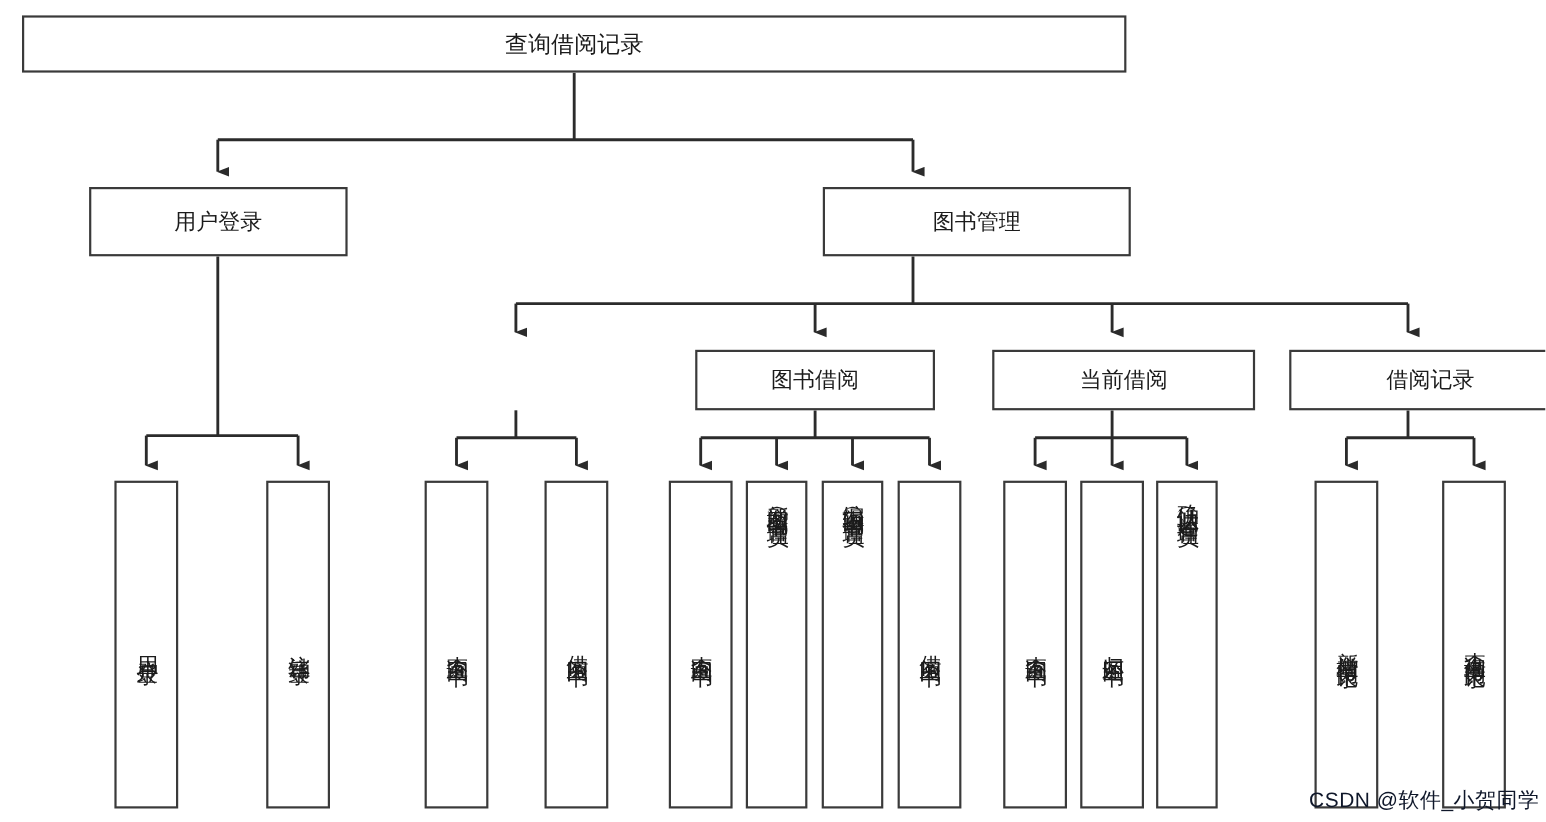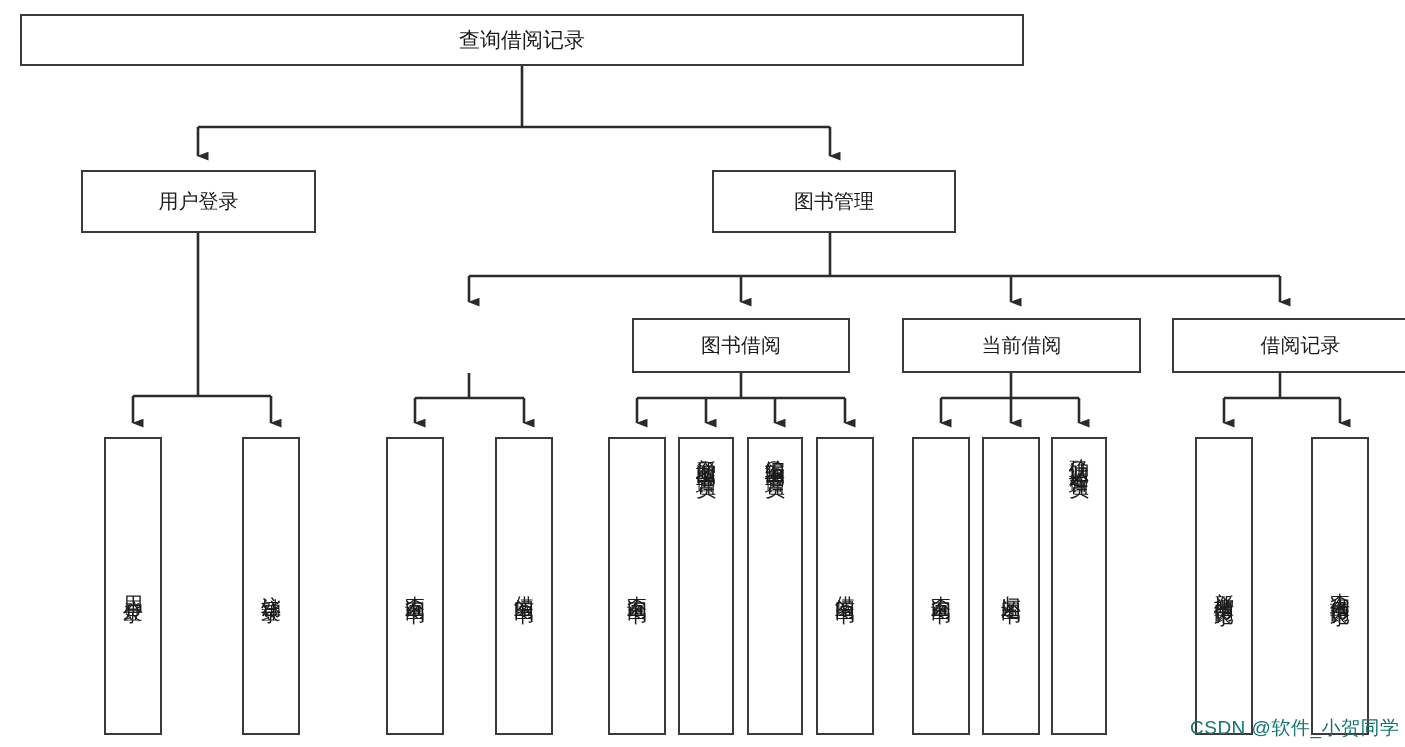--- a/index.html
+++ b/index.html
@@ -57,21 +57,21 @@
     letter-spacing: 3px;
     line-height: 1.05;
     white-space: nowrap;
     display: block;
   }
   .node.leaf.toppad {
     align-items: flex-start;
   }
   .watermark {
     position: absolute;
-    color: #0f766e;
+    color: #0f172a;
     font-size: 19px;
     white-space: nowrap;
     letter-spacing: 0.5px;
     pointer-events: none;
   }
 </style>
 </head>
 <body>
 
 <div id="diagram-root">
@@ -126,21 +126,21 @@
     </g>
   </svg>
 
   <div class="node root" style="left:20px; top:14px; width:1004px; height:52px;">
     <span>查询借阅记录</span>
   </div>
 
   <div class="node level2" style="left:81px; top:170px; width:235px; height:63px;">
     <span>用户登录</span>
   </div>
-  <div class="node level2" style="left:712px; top:170px; width:244px; height:63px;font-family:Liberation Mono, monospace;">
+  <div class="node level2" style="left:748px; top:170px; width:280px; height:63px;font-family:Liberation Mono, monospace;">
     <span>图书管理</span>
   </div>
 
   <div class="node level3" style="left:632px; top:318px; width:218px; height:55px;">
     <span>图书借阅</span>
   </div>
   <div class="node level3" style="left:902px; top:318px; width:239px; height:55px;">
     <span>当前借阅</span>
   </div>
   <div class="node level3" style="left:1172px; top:318px; width:257px; height:55px;">

